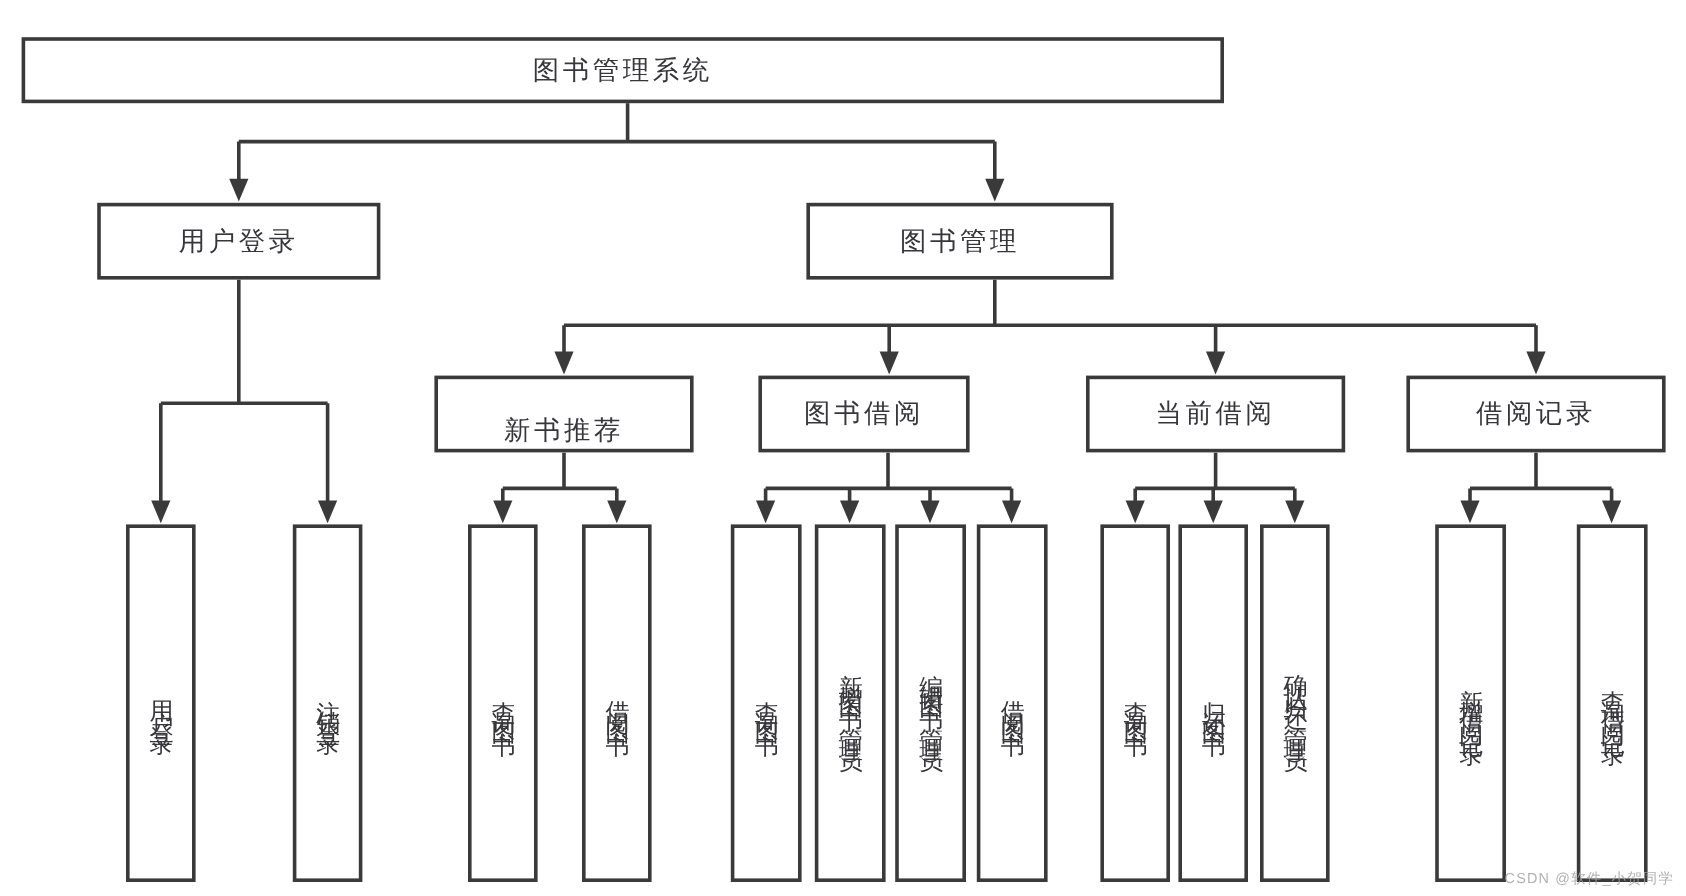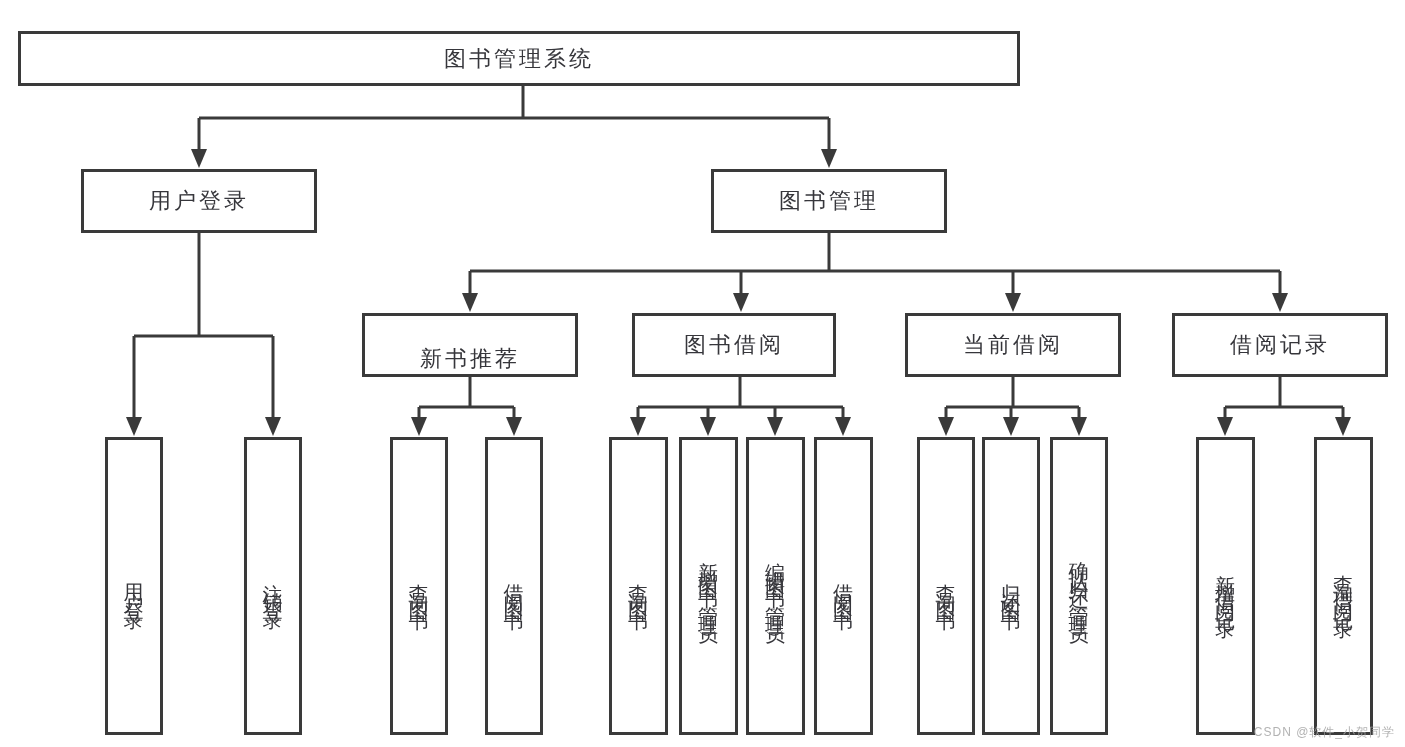--- a/index.html
+++ b/index.html
@@ -98,28 +98,28 @@
     </g>
   </svg>
 
   <div class="box hlabel" style="left:18px; top:13px; width:1002px; height:55px;margin-top:18px;">
     <span>图书管理系统</span>
   </div>
 
   <div class="box hlabel" style="left:81px; top:169px; width:236px; height:64px;">
     <span>用户登录</span>
   </div>
-  <div class="box hlabel" style="left:711px; top:169px; width:236px; height:64px;">
+  <div class="box hlabel" style="left:672px; top:169px; width:256px; height:64px;">
     <span>图书管理</span>
   </div>
 
   <div class="box hlabel" style="left:362px; top:313px; width:216px; height:64px;align-items:flex-end;">
     <span>新书推荐</span>
   </div>
-  <div class="box hlabel" style="left:632px; top:313px; width:204px; height:64px;">
+  <div class="box hlabel" style="left:632px; top:313px; width:176px; height:64px;">
     <span>图书借阅</span>
   </div>
   <div class="box hlabel" style="left:1172px; top:313px; width:216px; height:64px;">
     <span>借阅记录</span>
   </div>
   <div class="box hlabel" style="left:905px; top:313px; width:216px; height:64px;">
     <span>当前借阅</span>
   </div>
 
   <div class="box vlabel" style="left:105px; top:437px; width:58px; height:298px;">

